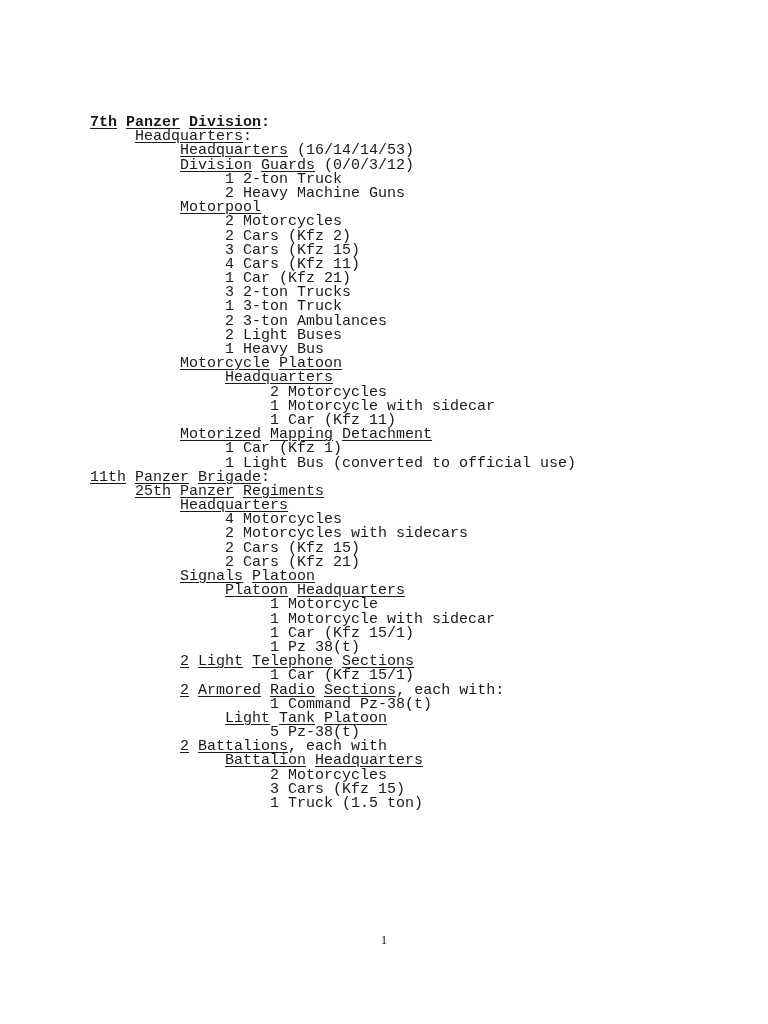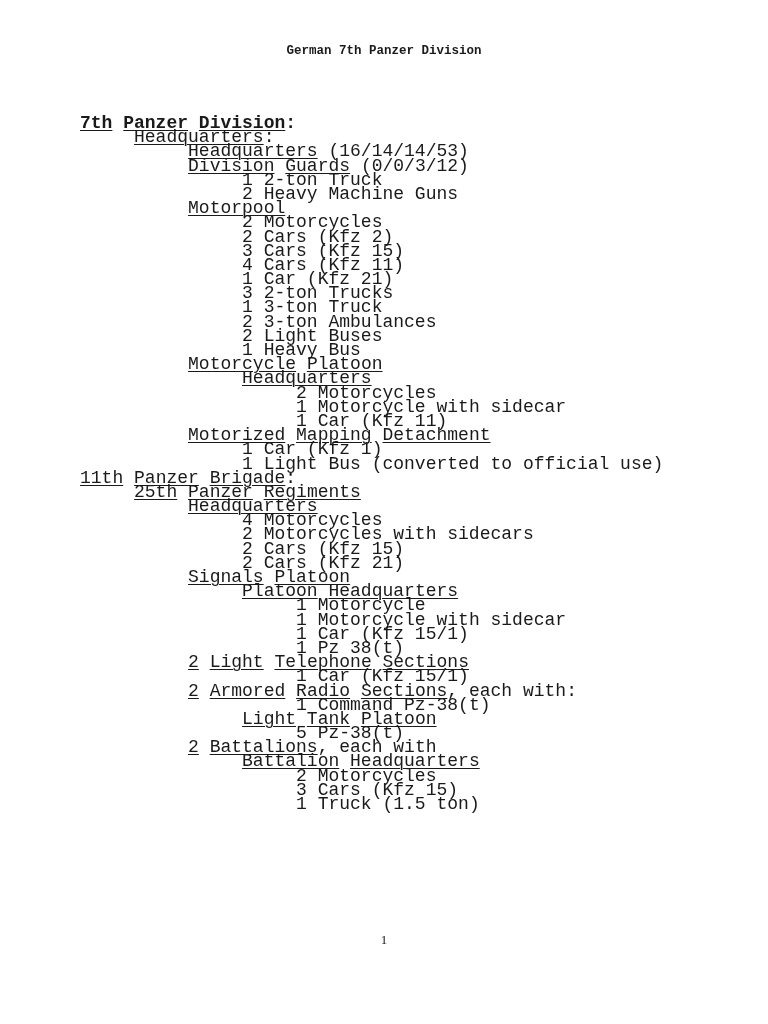--- a/index.html
+++ b/index.html
@@ -3,27 +3,26 @@
 <meta charset="utf-8">
 <style>
   html, body { margin: 0; padding: 0; background: #ffffff; }
   body { width: 768px; height: 1024px; position: relative; overflow: hidden;
          font-family: "Liberation Mono", "DejaVu Sans Mono", monospace; color: #1a1a1a; }
   .page { position: absolute; left: 0; top: 0; width: 768px; height: 1024px; }
   .title { position: absolute; left: 0; width: 768px; text-align: center; font-size: 12.5px;
            font-weight: bold; line-height: 14.2px; }
   .title.l1 { top: 44px; }
   .title.l2 { top: 58px; }
-  .outline { position: absolute; left: 80px; top: 116px; font-size: 18px; line-height: 14.2px; white-space: pre; }
+  .outline { position: absolute; left: 90px; top: 116px; font-size: 15px; line-height: 14.2px; white-space: pre; }
   .line { height: 14.2px; white-space: pre; }
   .line.bold { font-weight: bold; }
   .u { text-decoration: underline; text-underline-offset: 2px; text-decoration-thickness: 1px; }
   .pagenum { position: absolute; top: 932px; left: 0; width: 768px; text-align: center; font-size: 13px;
              font-family: "Liberation Serif", serif; }
 </style>
 </head>
 <body>
 
 <div class="page">
-  <div class="title l1">German 7th Panzer Division</div>
   <div class="outline" id="outline"><div class="line bold"><span class="u">7th</span><span> </span><span class="u">Panzer</span><span> </span><span class="u">Division</span><span>:</span></div><div class="line">     <span class="u">Headquarters</span><span>:</span></div><div class="line">          <span class="u">Headquarters</span><span> (16/14/14/53)</span></div><div class="line">          <span class="u">Division</span><span> </span><span class="u">Guards</span><span> (0/0/3/12)</span></div><div class="line">               <span>1 2-ton Truck</span></div><div class="line">               <span>2 Heavy Machine Guns</span></div><div class="line">          <span class="u">Motorpool</span></div><div class="line">               <span>2 Motorcycles</span></div><div class="line">               <span>2 Cars (Kfz 2)</span></div><div class="line">               <span>3 Cars (Kfz 15)</span></div><div class="line">               <span>4 Cars (Kfz 11)</span></div><div class="line">               <span>1 Car (Kfz 21)</span></div><div class="line">               <span>3 2-ton Trucks</span></div><div class="line">               <span>1 3-ton Truck</span></div><div class="line">               <span>2 3-ton Ambulances</span></div><div class="line">               <span>2 Light Buses</span></div><div class="line">               <span>1 Heavy Bus</span></div><div class="line">          <span class="u">Motorcycle</span><span> </span><span class="u">Platoon</span></div><div class="line">               <span class="u">Headquarters</span></div><div class="line">                    <span>2 Motorcycles</span></div><div class="line">                    <span>1 Motorcycle with sidecar</span></div><div class="line">                    <span>1 Car (Kfz 11)</span></div><div class="line">          <span class="u">Motorized</span><span> </span><span class="u">Mapping</span><span> </span><span class="u">Detachment</span></div><div class="line">               <span>1 Car (Kfz 1)</span></div><div class="line">               <span>1 Light Bus (converted to official use)</span></div><div class="line"><span class="u">11th</span><span> </span><span class="u">Panzer</span><span> </span><span class="u">Brigade</span><span>:</span></div><div class="line">     <span class="u">25th</span><span> </span><span class="u">Panzer</span><span> </span><span class="u">Regiments</span></div><div class="line">          <span class="u">Headquarters</span></div><div class="line">               <span>4 Motorcycles</span></div><div class="line">               <span>2 Motorcycles with sidecars</span></div><div class="line">               <span>2 Cars (Kfz 15)</span></div><div class="line">               <span>2 Cars (Kfz 21)</span></div><div class="line">          <span class="u">Signals</span><span> </span><span class="u">Platoon</span></div><div class="line">               <span class="u">Platoon</span><span> </span><span class="u">Headquarters</span></div><div class="line">                    <span>1 Motorcycle</span></div><div class="line">                    <span>1 Motorcycle with sidecar</span></div><div class="line">                    <span>1 Car (Kfz 15/1)</span></div><div class="line">                    <span>1 Pz 38(t)</span></div><div class="line">          <span class="u">2</span><span> </span><span class="u">Light</span><span> </span><span class="u">Telephone</span><span> </span><span class="u">Sections</span></div><div class="line">                    <span>1 Car (Kfz 15/1)</span></div><div class="line">          <span class="u">2</span><span> </span><span class="u">Armored</span><span> </span><span class="u">Radio</span><span> </span><span class="u">Sections</span><span>, each with:</span></div><div class="line">                    <span>1 Command Pz-38(t)</span></div><div class="line">               <span class="u">Light</span><span> </span><span class="u">Tank</span><span> </span><span class="u">Platoon</span></div><div class="line">                    <span>5 Pz-38(t)</span></div><div class="line">          <span class="u">2</span><span> </span><span class="u">Battalions</span><span>, each with</span></div><div class="line">               <span class="u">Battalion</span><span> </span><span class="u">Headquarters</span></div><div class="line">                    <span>2 Motorcycles</span></div><div class="line">                    <span>3 Cars (Kfz 15)</span></div><div class="line">                    <span>1 Truck (1.5 ton)</span></div></div>
   <div class="pagenum">1</div>
 </div>
 
 </body></html>

